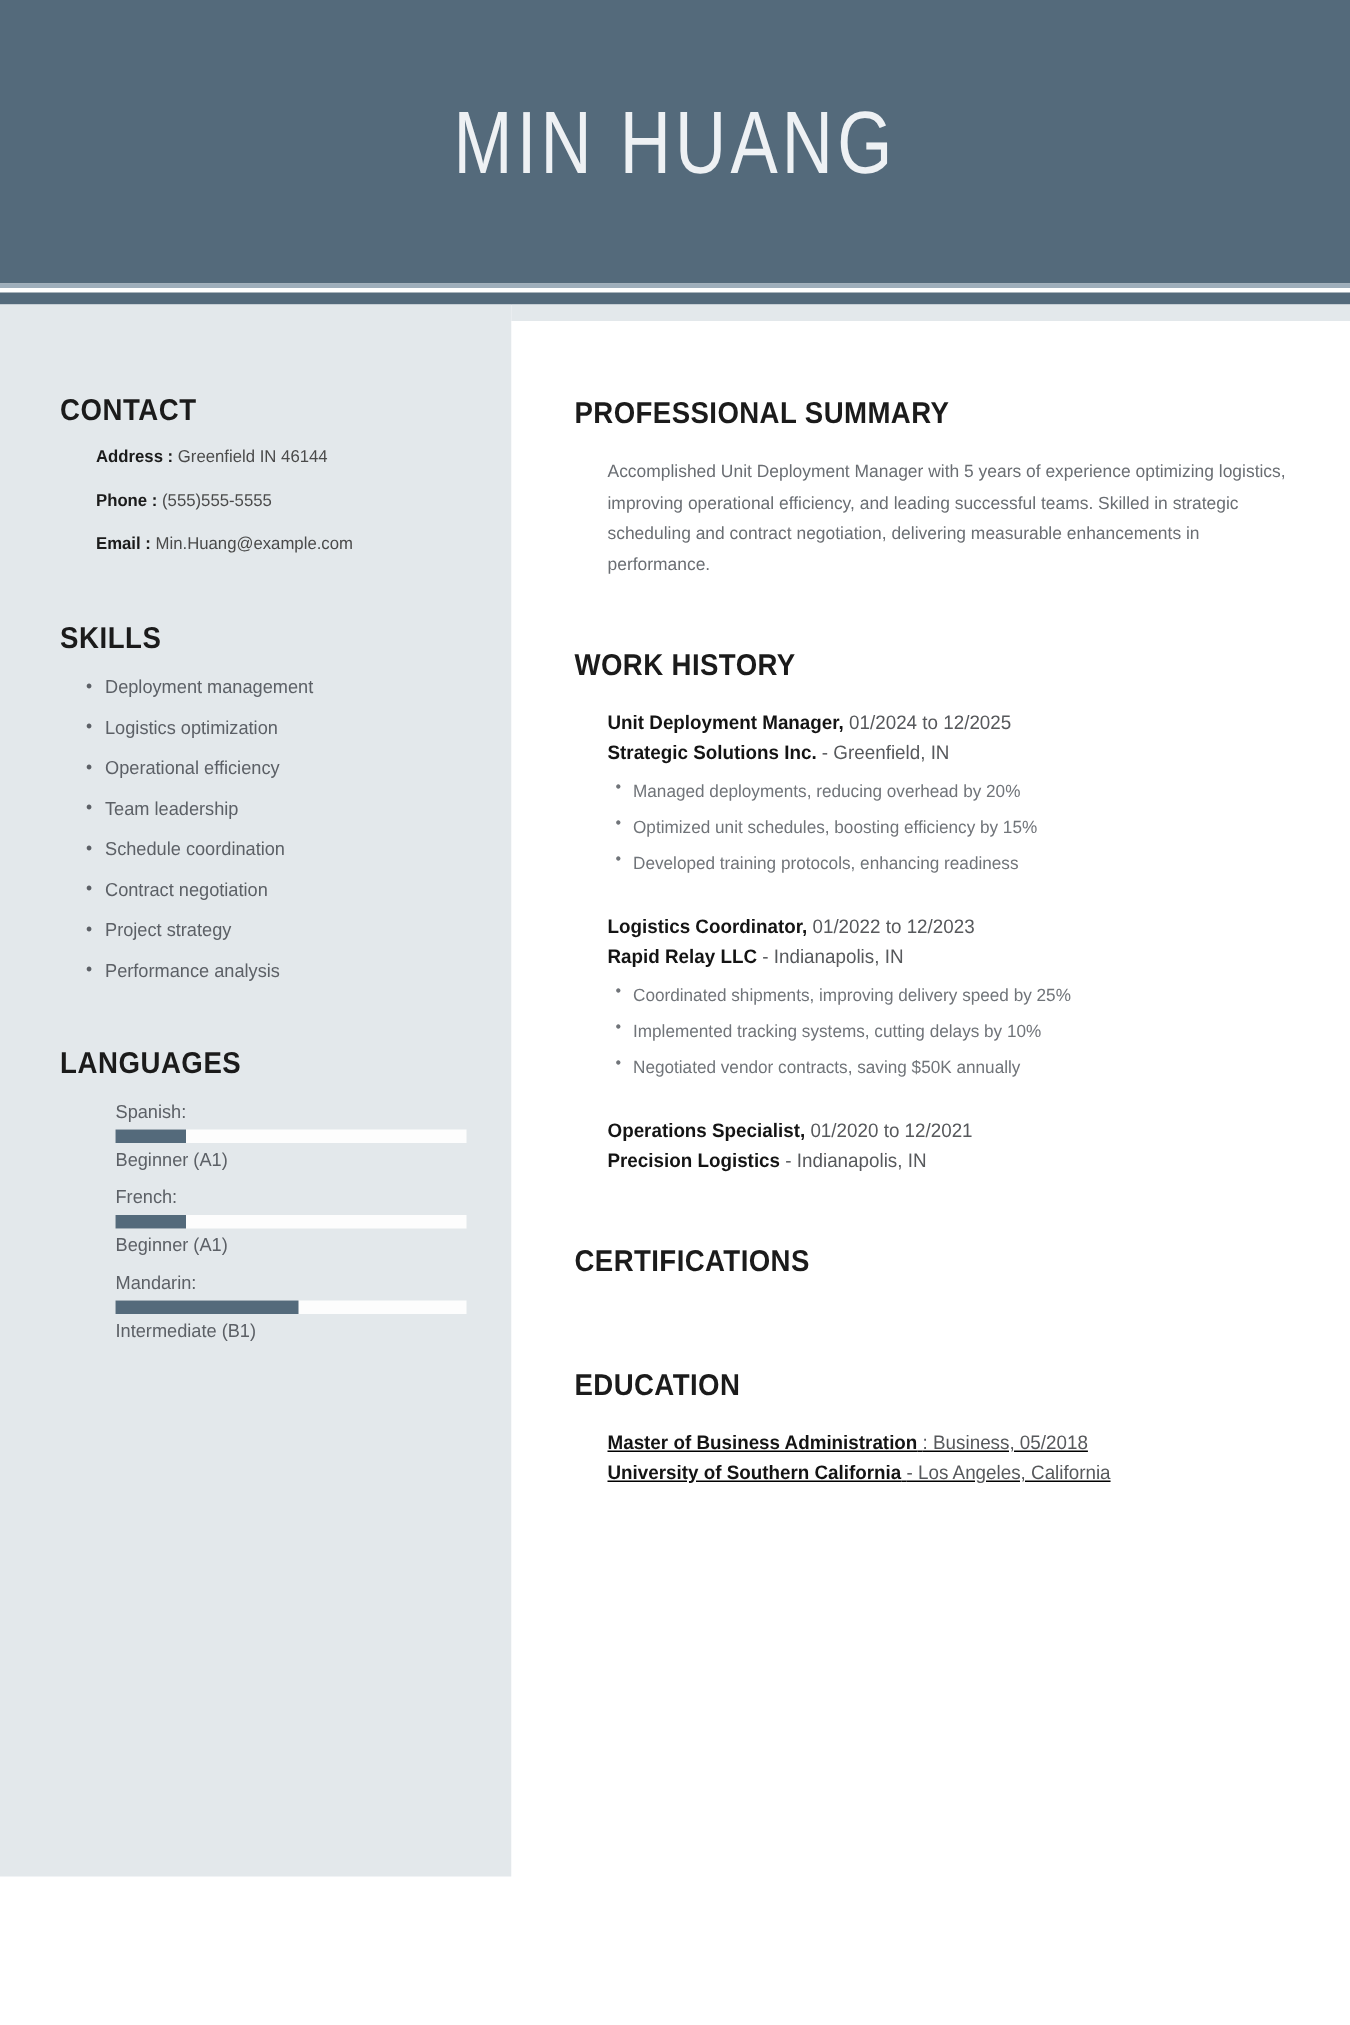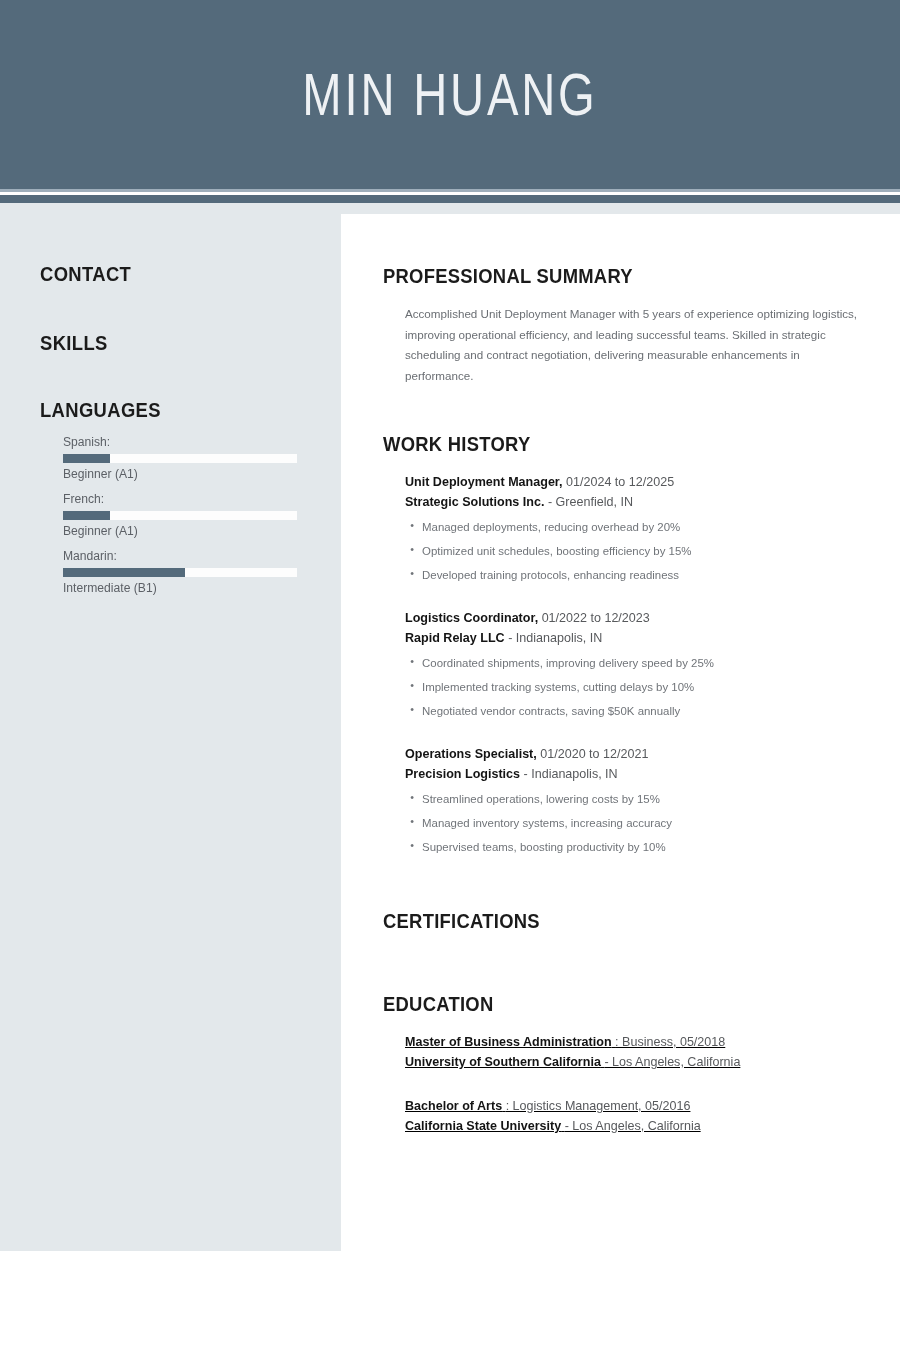--- a/index.html
+++ b/index.html
@@ -120,21 +120,21 @@
   }
   .skill-list li::before {
     content: "•";
     position: absolute;
     left: -13px;
     top: -1px;
     color: #5c6066;
     font-size: 12px;
   }
 
-  .lang-block { margin-left: 23px; margin-bottom: 11px; }
+  .lang-block { margin-left: 37px; margin-bottom: 11px; }
   .lang-name {
     font-size: 12.5px;
     color: #5c6066;
     margin-bottom: 5px;
     transform: scaleX(0.97);
     transform-origin: left center;
   }
   .lang-bar {
     width: 234px;
     height: 9px;
@@ -246,22 +246,46 @@
 <div class="header-name">MIN HUANG</div>
 <div class="header-rule-thin"></div>
 <div class="header-gap"></div>
 <div class="header-rule-thick"></div>
 
 <div class="topstrip"></div>
 <div class="sidebar">
   <div class="side-inner">
 
     <div class="side-heading">CONTACT</div>
+    <div>
+      <div class="contact-line">
+        <b>Address :</b>
+        <span>Greenfield IN 46144</span>
+      </div>
+      <div class="contact-line">
+        <b>Phone :</b>
+        <span>(555)555-5555</span>
+      </div>
+      <div class="contact-line">
+        <b>Email :</b>
+        <span>Min.Huang@example.com</span>
+      </div>
+    </div>
 
     <div class="side-heading sk">SKILLS</div>
+    <ul class="skill-list">
+      <li>Deployment management</li>
+      <li>Logistics optimization</li>
+      <li>Operational efficiency</li>
+      <li>Team leadership</li>
+      <li>Schedule coordination</li>
+      <li>Contract negotiation</li>
+      <li>Project strategy</li>
+      <li>Performance analysis</li>
+    </ul>
 
     <div class="side-heading lg">LANGUAGES</div>
 
     <div class="lang-block">
       <div class="lang-name">Spanish:</div>
       <div class="lang-bar">
         <div class="lang-bar-fill" style="width: 20%;"></div>
       </div>
       <div class="lang-level">Beginner (A1)</div>
     </div>
@@ -328,49 +352,34 @@
 
     <div class="job">
       <div class="job-line">
         <b>Operations Specialist,</b>
         <span>01/2020 to 12/2021</span>
       </div>
       <div class="job-line">
         <b>Precision Logistics</b>
         <span>- Indianapolis, IN</span>
       </div>
-      <ul class="job-bullets">
-        <li>Streamlined operations, lowering costs by 15%</li>
-        <li>Managed inventory systems, increasing accuracy</li>
-        <li>Supervised teams, boosting productivity by 10%</li>
-      </ul>
     </div>
 
     <div class="gap-ce"></div>
     <div class="main-heading">CERTIFICATIONS</div>
 
     <div class="gap-ed"></div>
     <div class="main-heading">EDUCATION</div>
 
     <div class="edu">
       <div class="edu-line">
         <b>Master of Business Administration</b>
         <span>: Business, 05/2018</span>
       </div>
       <div class="edu-line">
         <b>University of Southern California</b>
         <span>- Los Angeles, California</span>
       </div>
     </div>
 
-    <div class="edu">
-      <div class="edu-line">
-        <b>Bachelor of Arts</b>
-        <span>: Logistics Management, 05/2016</span>
-      </div>
-      <div class="edu-line">
-        <b>California State University</b>
-        <span>- Los Angeles, California</span>
-      </div>
-    </div>
 
   </div>
 </div>
 
 </body></html>

